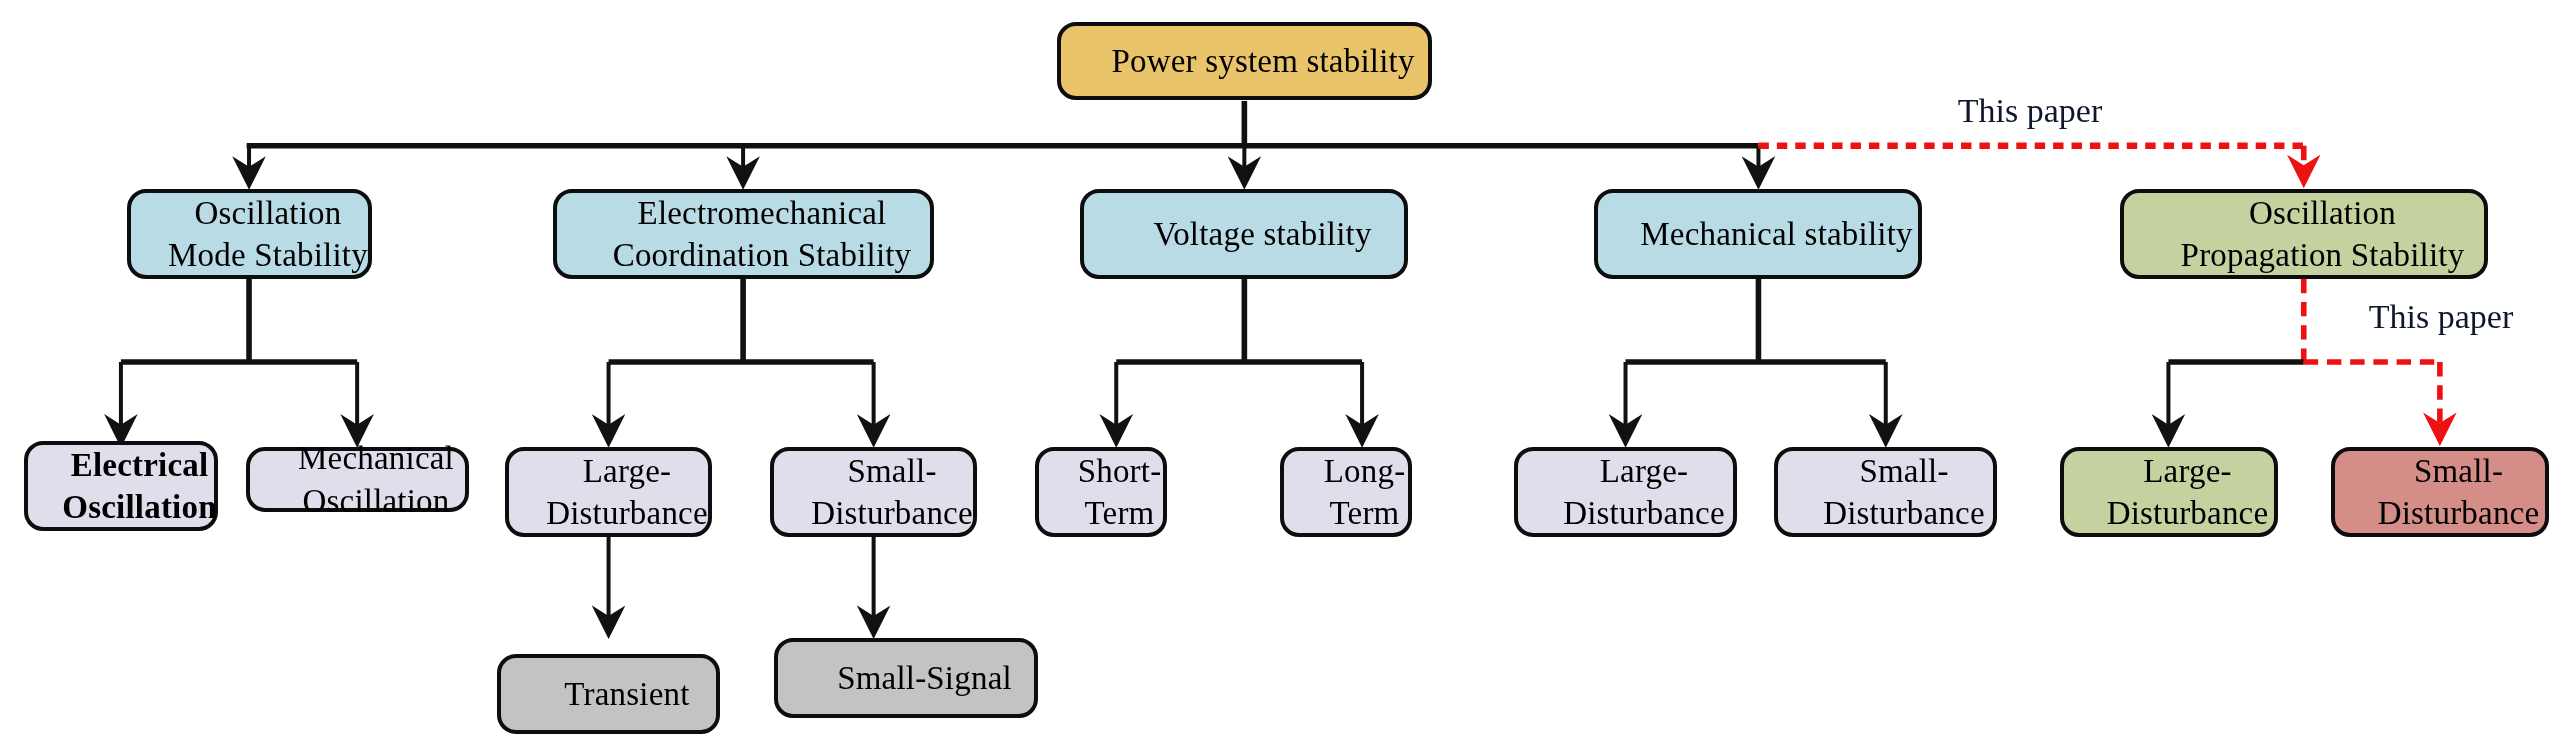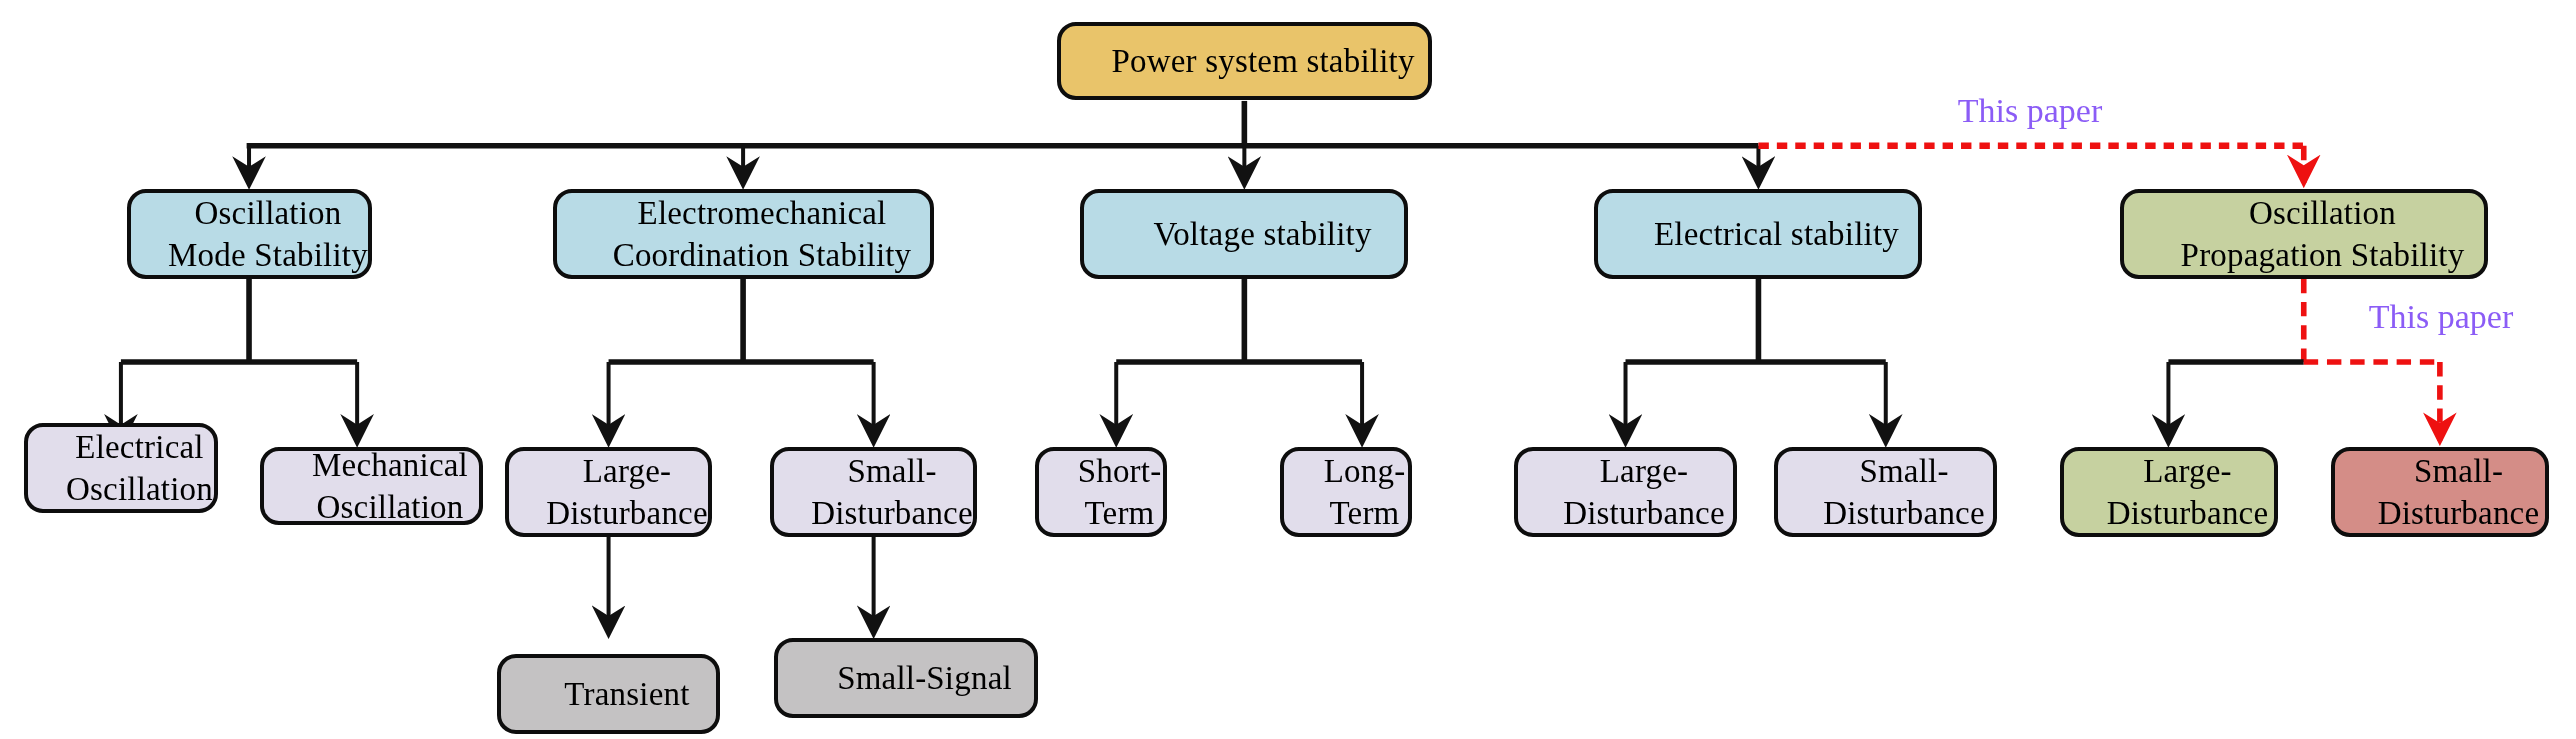--- a/index.html
+++ b/index.html
@@ -29,21 +29,21 @@
     color:#000000;
     white-space:pre-line;
     letter-spacing:0.2px;
     padding-left:37px;
   }
   .annotation{
     position:absolute;
     width:320px;
     text-align:center;
     font-size:34px;
-    color:#8b5cf6;
+    color:#0f172a;
   }
 </style>
 </head>
 <body>
 
 <div id="canvas">
 
   <svg id="wires" width="2576" height="740" viewBox="0 0 3217 924" xmlns="http://www.w3.org/2000/svg">
     <defs>
       <marker id="ah-black" viewBox="0 0 12 12" refX="10" refY="6" markerWidth="42" markerHeight="42" orient="auto" markerUnits="userSpaceOnUse">
@@ -94,27 +94,27 @@
     <line class="black drop" x1="1091" y1="670" x2="1091" y2="791" marker-end="url(#ah-black)"></line>
   </svg>
 
   <div class="node" style="left: 1057px; top: 22.4px; width: 375px; height: 78px; background: rgb(233, 196, 106);">Power system stability</div>
 
   <div class="node" style="left: 127px; top: 189px; width: 245px; height: 90px; background: rgb(184, 219, 230);">Oscillation
 Mode Stability</div>
   <div class="node" style="left: 553px; top: 189px; width: 381px; height: 90px; background: rgb(184, 219, 230);">Electromechanical
 Coordination Stability</div>
   <div class="node" style="left: 1080px; top: 189px; width: 328px; height: 90px; background: rgb(184, 219, 230);">Voltage stability</div>
-  <div class="node" style="left: 1594px; top: 189px; width: 328px; height: 90px; background: rgb(184, 219, 230);">Electrical stability</div>
+  <div class="node" style="left: 1594px; top: 189px; width: 328px; height: 90px; background: rgb(184, 219, 230);">Mechanical stability</div>
   <div class="node" style="left: 2120px; top: 189px; width: 368px; height: 90px; background: rgb(198, 209, 160);">Oscillation
 Propagation Stability</div>
 
-  <div class="node" style="left: 24px; top: 423px; width: 194px; height: 90px; background: rgb(225, 221, 235);">Electrical
+  <div class="node" style="left: 24px; top: 441px; width: 194px; height: 90px; background: rgb(225, 221, 235); font-weight: bold;">Electrical
 Oscillation</div>
-  <div class="node" style="left: 260px; top: 447px; width: 223px; height: 78px; background: rgb(225, 221, 235);">Mechanical
+  <div class="node" style="left: 246px; top: 447px; width: 223px; height: 65px; background: rgb(225, 221, 235);">Mechanical
 Oscillation</div>
   <div class="node" style="left: 505px; top: 447px; width: 207px; height: 90px; background: rgb(225, 221, 235);">Large-
 Disturbance</div>
   <div class="node" style="left: 770px; top: 447px; width: 207px; height: 90px; background: rgb(225, 221, 235);">Small-
 Disturbance</div>
   <div class="node" style="left: 1035px; top: 447px; width: 132px; height: 90px; background: rgb(225, 221, 235);">Short-
 Term</div>
   <div class="node" style="left: 1280px; top: 447px; width: 132px; height: 90px; background: rgb(225, 221, 235);">Long-
 Term</div>
   <div class="node" style="left: 1514px; top: 447px; width: 223px; height: 90px; background: rgb(225, 221, 235);">Large-

